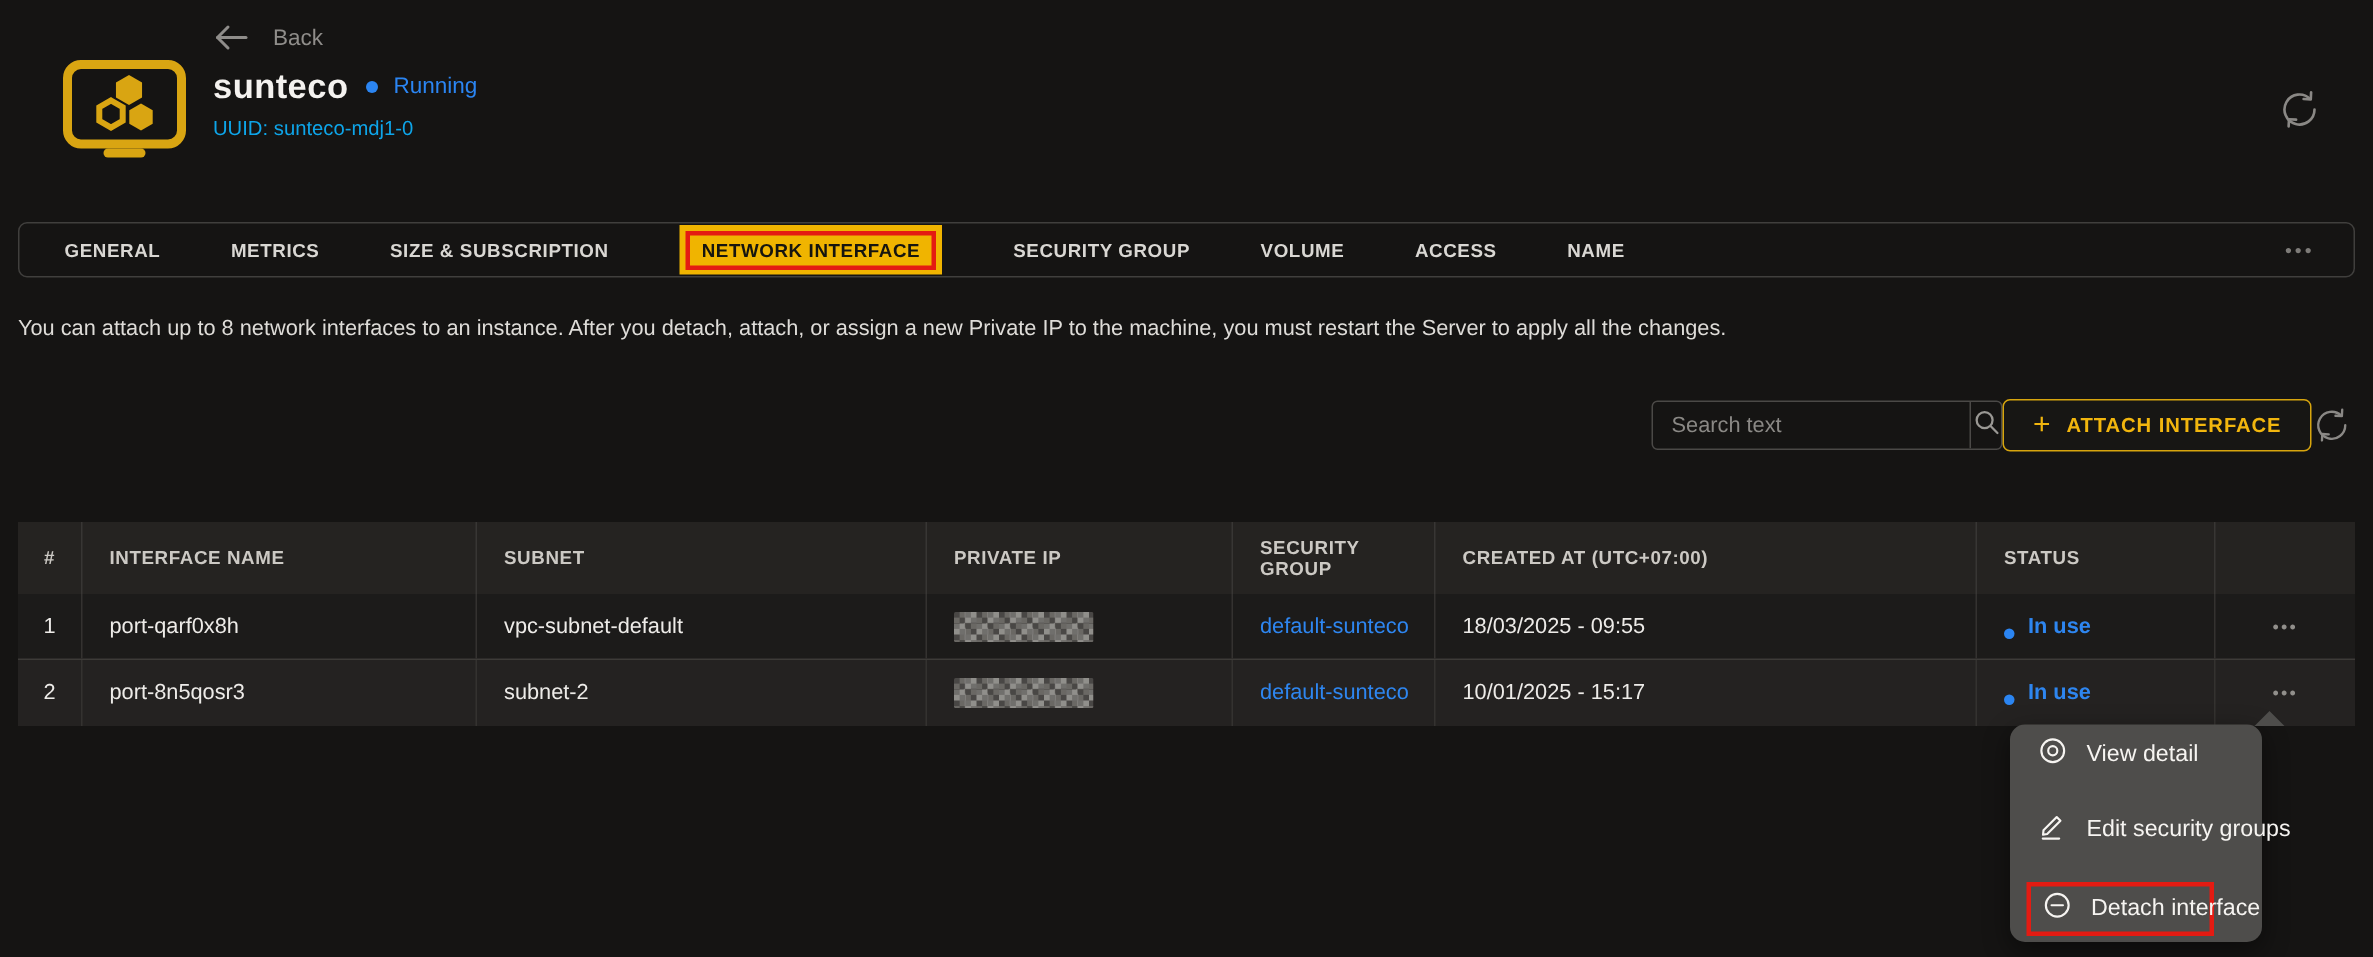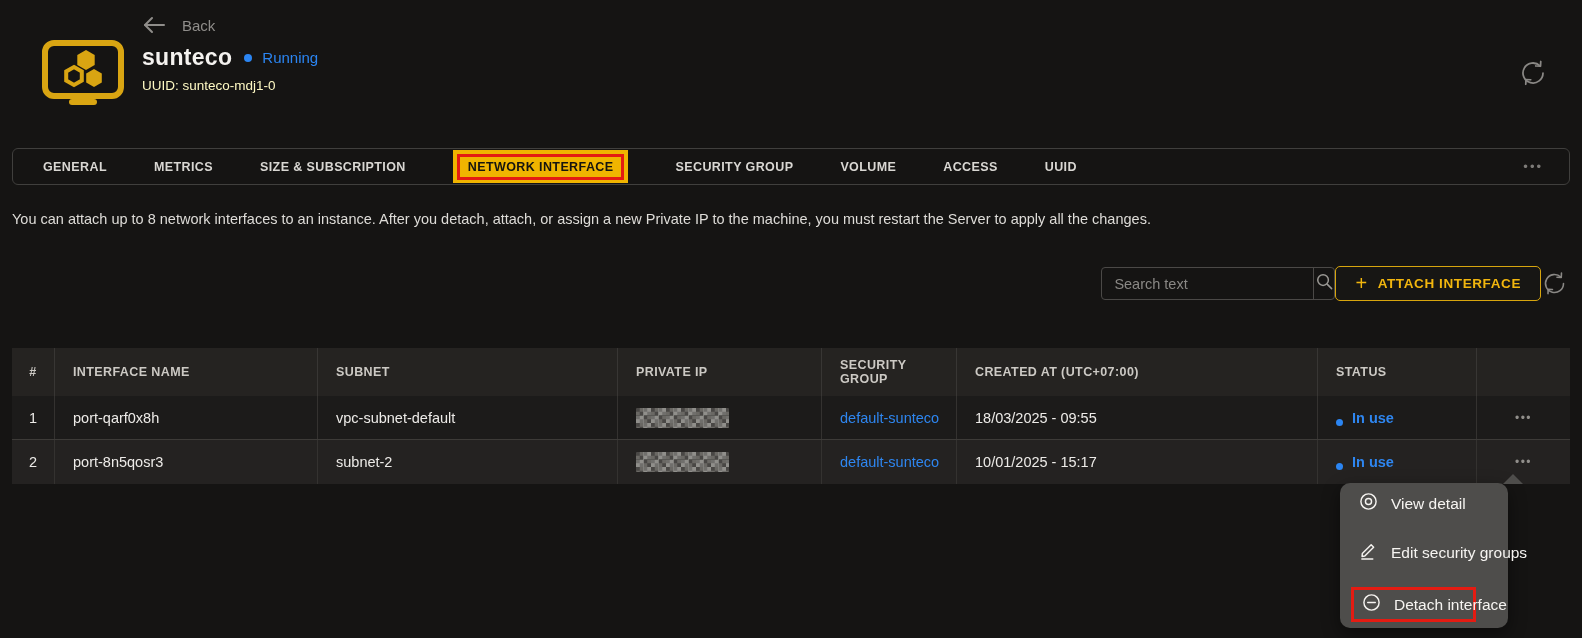--- a/index.html
+++ b/index.html
@@ -15,21 +15,21 @@
   
   .back-row { position:absolute; left:142px; top:16px; display:flex; align-items:center; gap:16px; color:#8f8d8a; font-size:15px; cursor:pointer; }
   .back-row svg { display:block; }
 
   .instance-icon { position:absolute; left:41px; top:40px; }
   .name-block { position:absolute; left:142px; top:44px; }
   .title-row { display:flex; align-items:center; gap:10px; }
   .instance-name { font-size:23px; font-weight:700; color:#f4f2ef; letter-spacing:.3px; }
   .status-dot { width:8px; height:8px; border-radius:50%; background:#2b85f2; margin-left:2px; }
   .status-label { font-size:15px; color:#2b85f2; }
-  .uuid-line { margin-top:7px; font-size:13.5px; color:#fef9c3; }
+  .uuid-line { margin-top:7px; font-size:13.5px; color:#0ea5e9; }
   .spec-line { margin-top:7px; font-size:13.5px; color:#d8d6d2; }
   .header-refresh { position:absolute; left:1518px; top:58px; cursor:pointer; }
 
   
   .tabbar {
     position:absolute; left:12px; top:148px; width:1558px; height:37px;
     border:1px solid #403f3d; border-radius:6px;
     display:flex; align-items:center; padding-left:30px; gap:47px;
     background:#151413;
   }
@@ -156,21 +156,21 @@
     <div class="tab">METRICS</div>
     <div class="tab">SIZE &amp; SUBSCRIPTION</div>
     <div class="tab-active">
       <span class="red-box">
         <span>NETWORK INTERFACE</span>
       </span>
     </div>
     <div class="tab">SECURITY GROUP</div>
     <div class="tab">VOLUME</div>
     <div class="tab">ACCESS</div>
-    <div class="tab">UUID</div>
+    <div class="tab">NAME</div>
     <div class="tab-overflow">•••</div>
   </div>
 
   <div class="description">You can attach up to 8 network interfaces to an instance. After you detach, attach, or assign a new Private IP to the machine, you must restart the Server to apply all the changes.</div>
 
   <div class="toolbar">
     <div class="searchbox">
       <input type="text" placeholder="Search text" style="">
       <div class="search-btn">
         <span>

